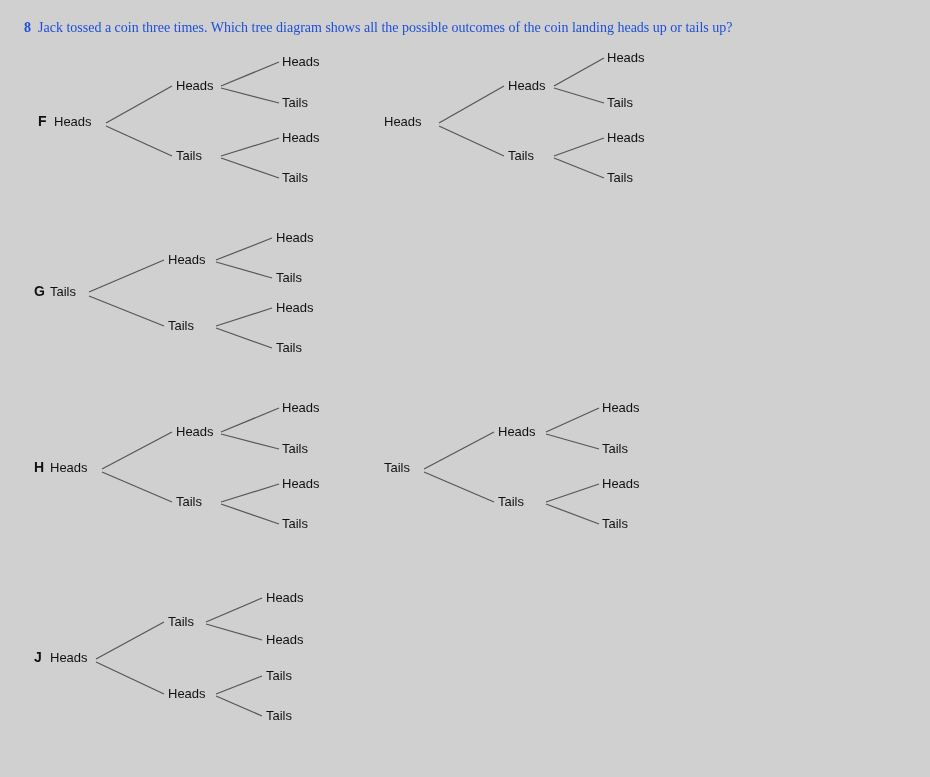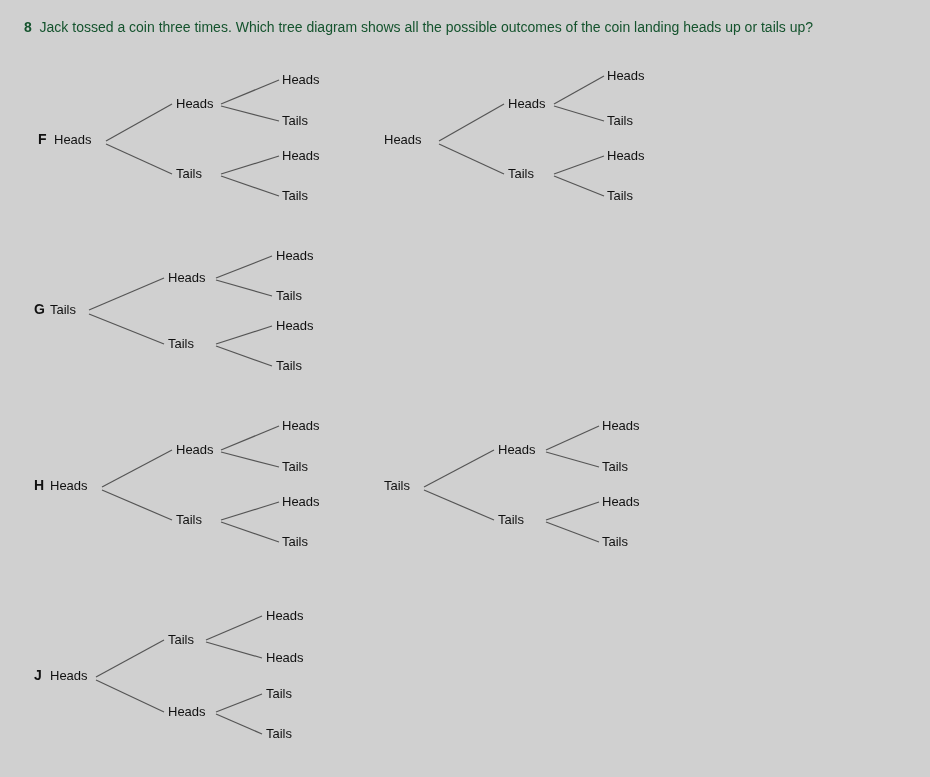--- a/index.html
+++ b/index.html
@@ -6,23 +6,23 @@
     body {
       background: #d0d0d0;
       font-family: Arial, sans-serif;
       font-size: 14px;
       width: 930px;
       min-height: 777px;
       padding: 18px 24px;
     }
     .question-text {
       font-size: 14px;
-      color: #14532d;
-      margin-bottom: 18px;
+      color: #1d4ed8;
       line-height: 1.4;
+      font-family: Liberation Serif, serif;
     }
     .question-num {
       font-weight: bold;
     }
     
     .tree-label {
       font-size: 13px;
       fill: #111;
       font-family: Arial, sans-serif;
     }

